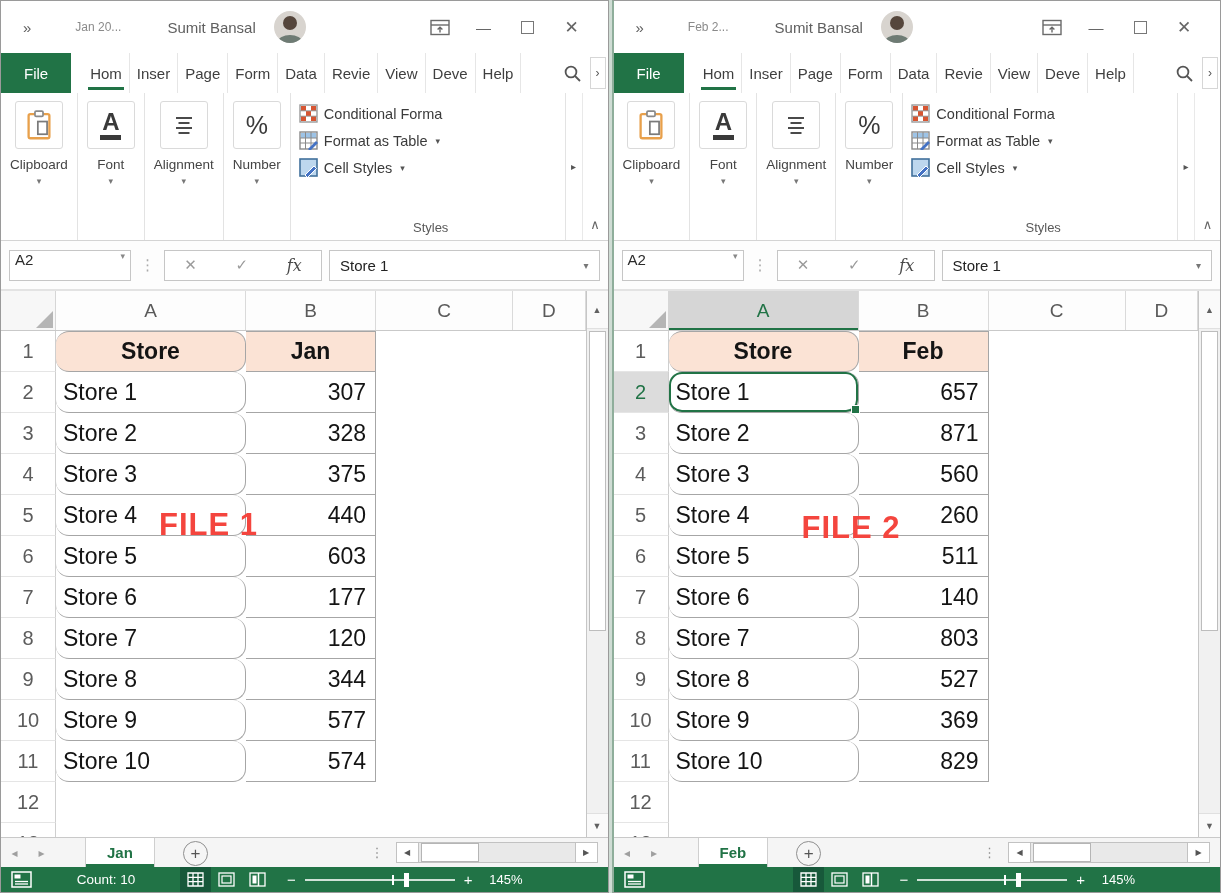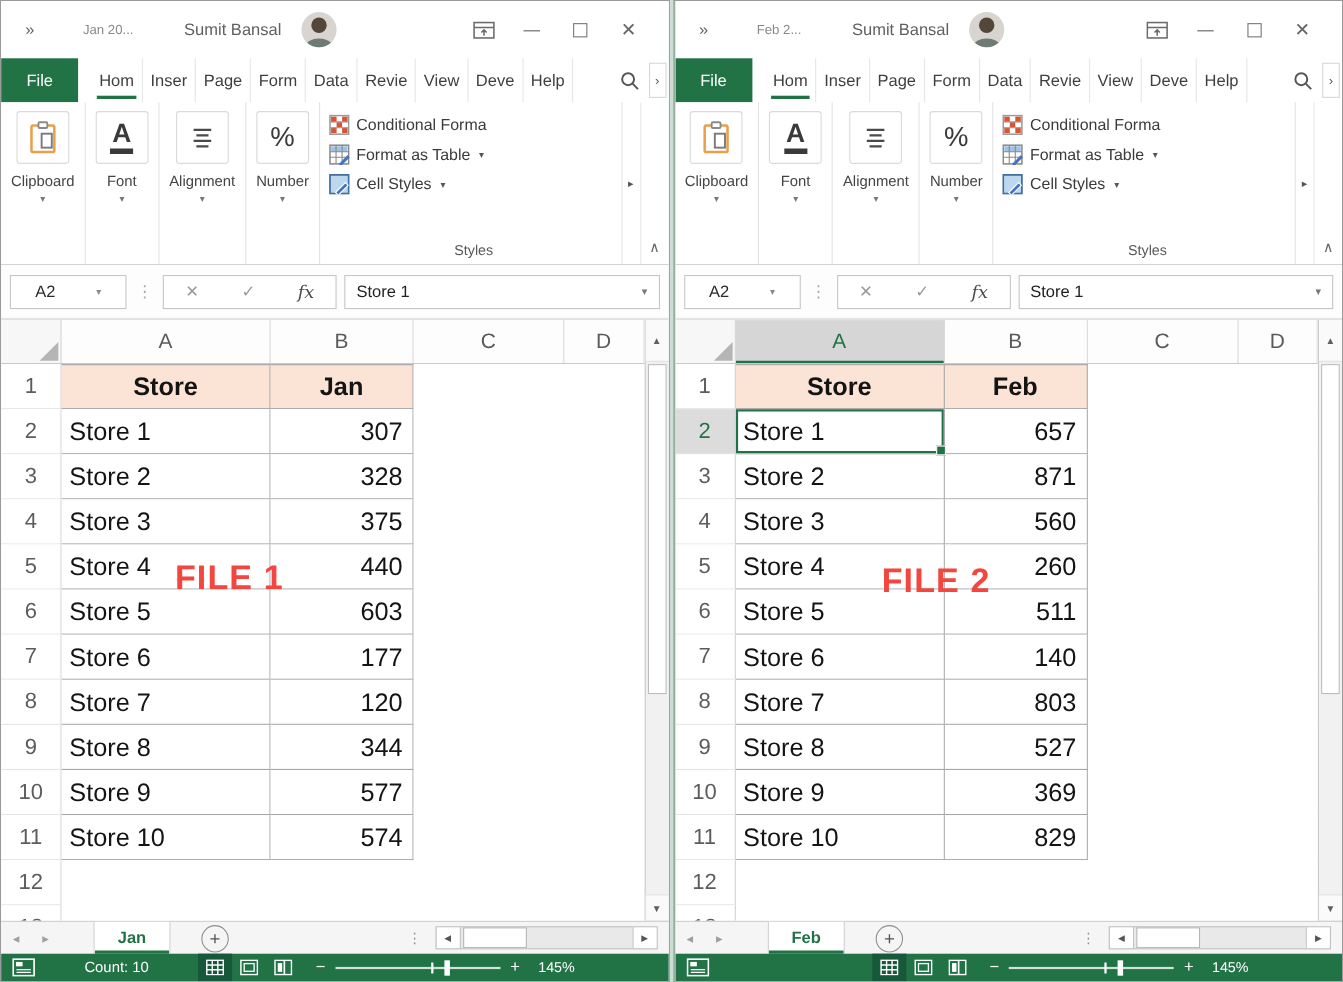--- a/index.html
+++ b/index.html
@@ -41,21 +41,21 @@
   .icon-pct { font-size:25px; color:#3a3a3a; }
   .grp-styles { flex:1; display:flex; flex-direction:column; padding:7px 2px 2px 8px; border-right:1px solid #e3e3e3; overflow:hidden; }
   .styles-item { display:flex; align-items:center; gap:6px; height:27px; font-size:14.5px; color:#3b3b3b; white-space:nowrap; overflow:hidden; }
   .si-caret { font-size:9px; color:#555; margin-left:2px; }
   .styles-label { margin-top:auto; align-self:center; font-size:13px; color:#595959; padding:0 0 3px 0; }
   .rb-flyout { width:16px; display:flex; align-items:center; justify-content:center; color:#555; font-size:10px; }
   .rb-collapse { width:26px; display:flex; align-items:flex-end; justify-content:center; color:#666; font-size:13px; padding-bottom:8px; border-left:1px solid #e9e9e9; }
 
   
   .formula-row { height:50px; display:flex; align-items:center; padding:0 8px; background:#fdfdfd; border-bottom:2px solid #e3e3e3; flex:0 0 auto; }
-  .name-box { width:106px; height:31px; border:1px solid #c6c6c6; background:#fff; display:flex; align-items:center; padding:0 22px; font-size:15px; color:#2b2b2b; }
+  .name-box { width:122px; height:31px; border:1px solid #c6c6c6; background:#fff; display:flex; align-items:flex-start; padding:0 5px; font-size:15px; color:#2b2b2b; }
   .nb-caret { margin-left:auto; font-size:9px; color:#888; }
   .fdots { color:#aaa; margin:0 9px; font-size:15px; }
   .fx-box { height:31px; width:158px; border:1px solid #c6c6c6; background:#fff; display:flex; align-items:center; justify-content:space-around; }
   .fb-x { color:#9a9a9a; font-size:15px; }
   .fb-ck { color:#9a9a9a; font-size:15px; }
   .fb-fx { font-family:"DejaVu Serif", serif; font-style:italic; font-size:16px; color:#4a4a4a; }
   .formula-input { flex:1; height:31px; margin-left:7px; border:1px solid #c6c6c6; background:#fff; display:flex; align-items:center; padding:0 10px; font-size:15px; color:#222; }
   .fb-chev { margin-left:auto; font-size:10px; color:#777; }
 
   
@@ -63,21 +63,21 @@
   .grid-main { flex:1; display:flex; flex-direction:column; position:relative; overflow:hidden; }
   .col-headers { height:40px; display:flex; border-bottom:1px solid #c9c9c9; background:#fdfdfd; flex:0 0 auto; }
   .corner { width:55px; position:relative; border-right:1px solid #d6d6d6; background:#f7f7f7; }
   .corner::after { content:""; position:absolute; right:2px; bottom:2px; border-style:solid; border-width:0 0 17px 17px; border-color:transparent transparent #b5b5b5 transparent; }
   .colh { display:flex; align-items:center; justify-content:center; border-right:1px solid #dadada; font-size:19px; color:#5a5a5a; }
   .colh-a { width:190px; } .colh-b { width:130px; } .colh-c { width:137px; } .colh-d { flex:1; overflow:hidden; }
   .rows { flex:1; overflow:hidden; }
   .g-row { display:flex; height:41px; }
   .rh { width:55px; display:flex; align-items:center; justify-content:center; font-size:20px; color:#5c5c5c; border-right:1px solid #cfcfcf; border-bottom:1px solid #e5e5e5; background:#fff; }
   .cell { display:flex; align-items:center; font-size:23px; color:#141414; background:#fff; }
-  .ca { width:190px; padding-left:7px; }
+  .ca { width:190px; padding-left:7px;border-radius:13px; }
   .cb { width:130px; justify-content:flex-end; padding-right:9px; }
   .cc { width:137px; } .cd { flex:1; }
   .g-row:nth-of-type(-n+11) .ca, .g-row:nth-of-type(-n+11) .cb { border-right:1px solid #a6a6a6; border-bottom:1px solid #a6a6a6; }
   .g-row:nth-of-type(1) .ca, .g-row:nth-of-type(1) .cb { border-top:1px solid #a6a6a6; background:#FBE3D5; font-weight:bold; justify-content:center; padding:0; }
   
   .win:nth-of-type(2) .colh-a { background:#d6d6d6; color:#217346; box-shadow:inset 0 -2px 0 #217346; }
   .win:nth-of-type(2) .g-row:nth-of-type(2) .rh { background:#dcdcdc; color:#217346; }
   .win:nth-of-type(2) .g-row:nth-of-type(2) .ca { box-shadow:inset 0 0 0 2px #217346; position:relative; }
   .win:nth-of-type(2) .g-row:nth-of-type(2) .ca::after { content:""; position:absolute; right:-2px; bottom:-2px; width:7px; height:7px; background:#217346; border:1px solid #fff; z-index:2; }
   .overlay { position:absolute; z-index:3; font-size:31px; font-weight:800; color:#f4453e; letter-spacing:1px; white-space:nowrap; }

